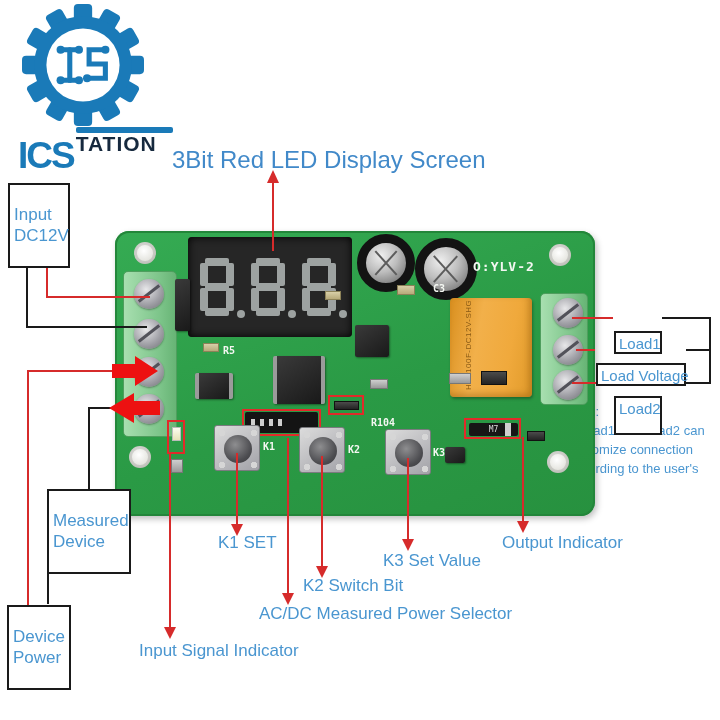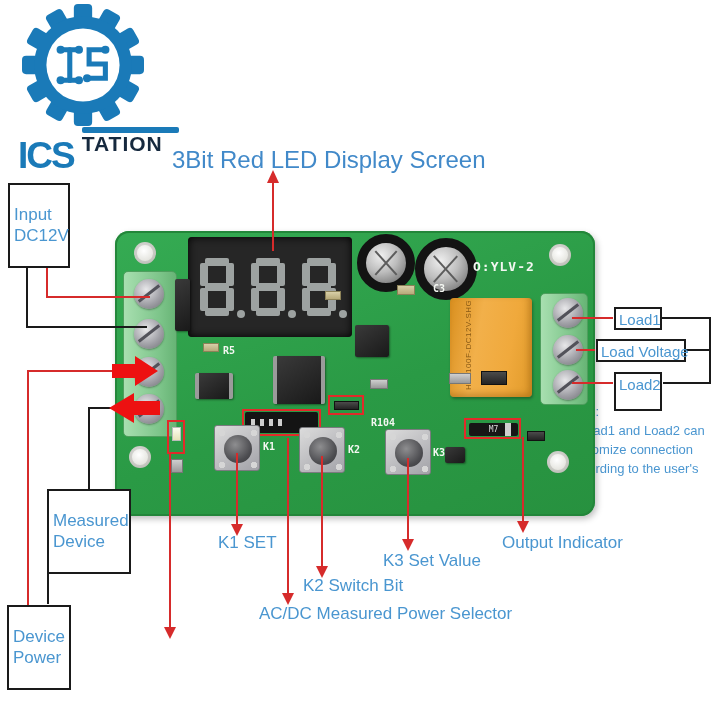--- a/index.html
+++ b/index.html
@@ -8,32 +8,32 @@
   }
   *{margin:0;padding:0;box-sizing:border-box;}
   body{font-family:"Liberation Sans",sans-serif;background:#fff;}
   .stage{position:relative;width:720px;height:720px;background:#fff;overflow:hidden;}
 
   
   .logo{position:absolute;left:14px;top:2px;width:190px;height:165px;}
   .logo svg{position:absolute;left:6px;top:2px;}
   .logo-text{position:absolute;left:4px;top:122px;display:flex;align-items:flex-start;}
   .logo-ics{font-size:37px;font-weight:bold;color:#1a7ab8;letter-spacing:-2px;line-height:1;margin-top:13px;}
-  .tation-block{position:relative;margin-left:8px;padding-top:9px;}
+  .tation-block{position:relative;margin-left:2px;padding-top:9px;}
   .tation-block::before{content:"";position:absolute;top:3px;left:0;right:-16px;height:6px;background:#1a7ab8;border-radius:2px;}
   .logo-tation{font-size:21px;font-weight:bold;color:#16293e;letter-spacing:1px;line-height:1;}
 
   
   .plabel{position:absolute;color:var(--blue);font-size:17px;white-space:nowrap;}
   .title{left:172px;top:146px;font-size:24px;color:var(--title-blue);}
 
   
   .abox{position:absolute;background:#fff;border:2px solid var(--ink);color:var(--blue);
         font-size:17px;line-height:1.25;padding:19px 4px;white-space:pre-line;z-index:6;}
-  .abox.small{font-size:15px;text-align:center;white-space:nowrap;padding:0 3px;line-height:21px;}
+  .abox.small{font-size:15px;text-align:center;white-space:nowrap;padding:0 3px;line-height:21px;margin-top:24px;}
   .box-input{left:8px;top:183px;width:62px;}
   .box-load1{left:614px;top:307px;width:48px;height:23px;}
   .box-loadv{left:596px;top:339px;width:90px;height:23px;}
   .box-load2{left:614px;top:372px;width:48px;height:39px;}
   .box-measured{left:47px;top:489px;width:84px;}
   .box-power{left:7px;top:605px;width:64px;}
 
   
   .note{position:absolute;left:568px;top:403px;width:152px;color:var(--blue);font-size:13px;line-height:1.45;}
 
@@ -280,20 +280,21 @@
   <div class="abox small box-load2">Load2</div>
   <div class="abox box-measured">Measured
 Device</div>
   <div class="abox box-power">Device
 Power</div>
 
   <div class="plabel" style="left:218px;top:533px">K1 SET</div>
   <div class="plabel" style="left:303px;top:576px">K2 Switch Bit</div>
   <div class="plabel" style="left:383px;top:551px">K3 Set Value</div>
   <div class="plabel" style="left:259px;top:604px">AC/DC Measured Power Selector</div>
+  <div class="plabel" style="left:139px;top:641px">Input Signal Indicator</div>
   <div class="plabel" style="left:502px;top:533px">Output Indicator</div>
 
   <div class="note">
     <div>Note:</div>
     <div>1.Load1 and Load2 can</div>
     <div>customize connection</div>
     <div>according to the user's</div>
   </div>
 
 </div>

